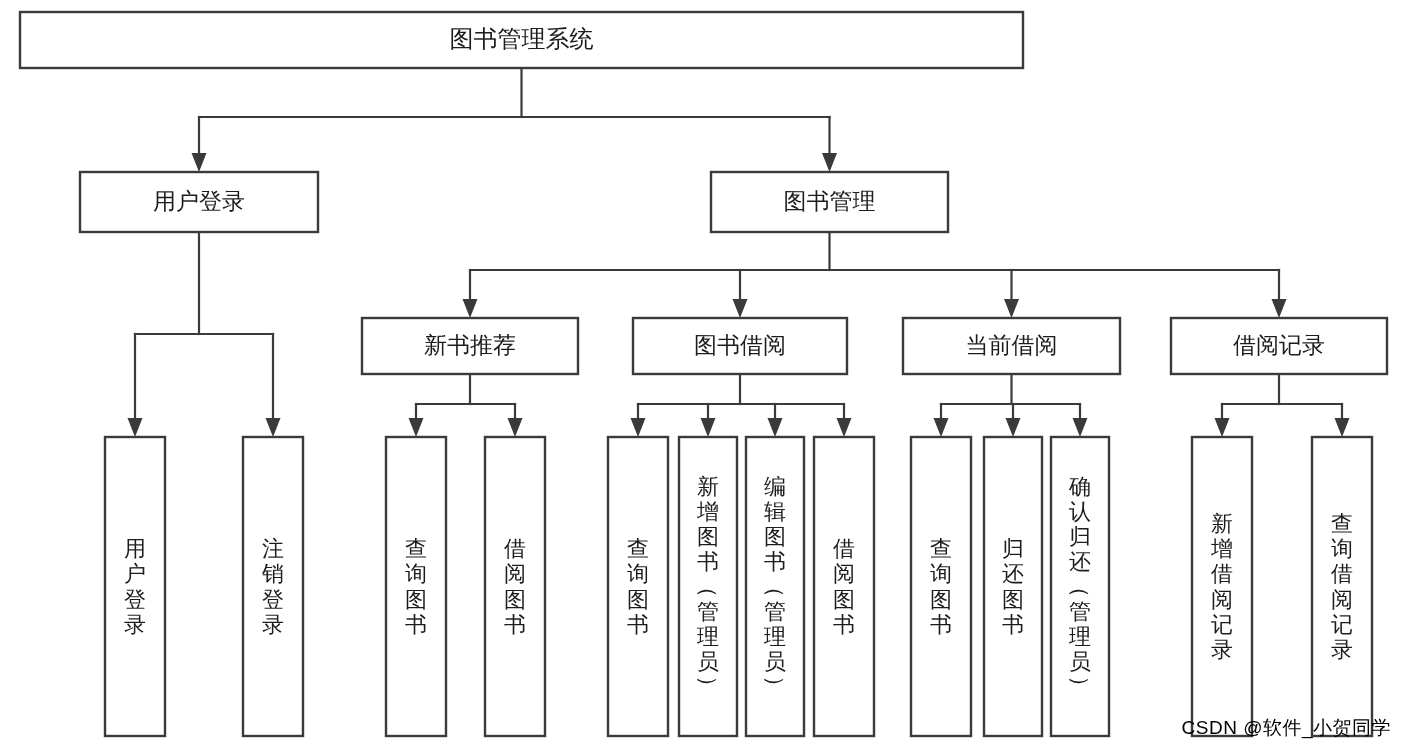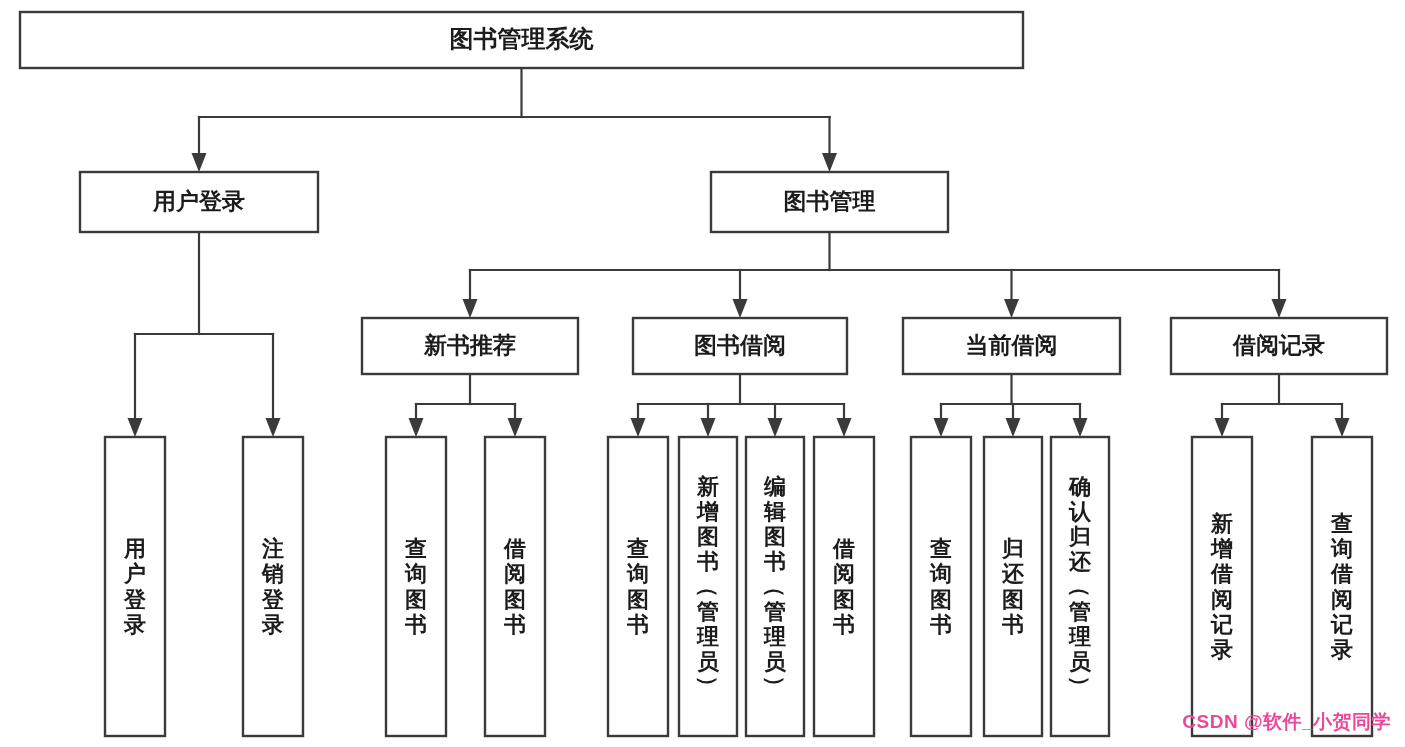--- a/index.html
+++ b/index.html
@@ -11,21 +11,20 @@
     width: 1405px;
     height: 747px;
     overflow: hidden;
     font-family: "Liberation Sans", "DejaVu Sans", sans-serif;
   }
   #diagram-root {
     position: relative;
     width: 1405px;
     height: 747px;
     background: #ffffff;
-    font-weight: bold;
   }
   svg#flow {
     position: absolute;
     top: 0;
     left: 0;
     width: 1405px;
     height: 747px;
     display: block;
   }
   .node-box {
@@ -75,24 +74,24 @@
   .vlabel span {
     display: block;
   }
   .vlabel span.rot {
     display: block;
     transform: rotate(90deg);
   }
   .watermark {
     position: absolute;
     right: 14px;
-    bottom: 12px;
+    bottom: 6px;
     font-family: "Liberation Sans", "DejaVu Sans", sans-serif;
     font-size: 19px;
-    color: #ec4899;
+    color: #000000;
     letter-spacing: 0.5px;
     pointer-events: none;
     user-select: none;
   }
 </style>
 </head>
 <body>
 
 <div id="diagram-root">
 

